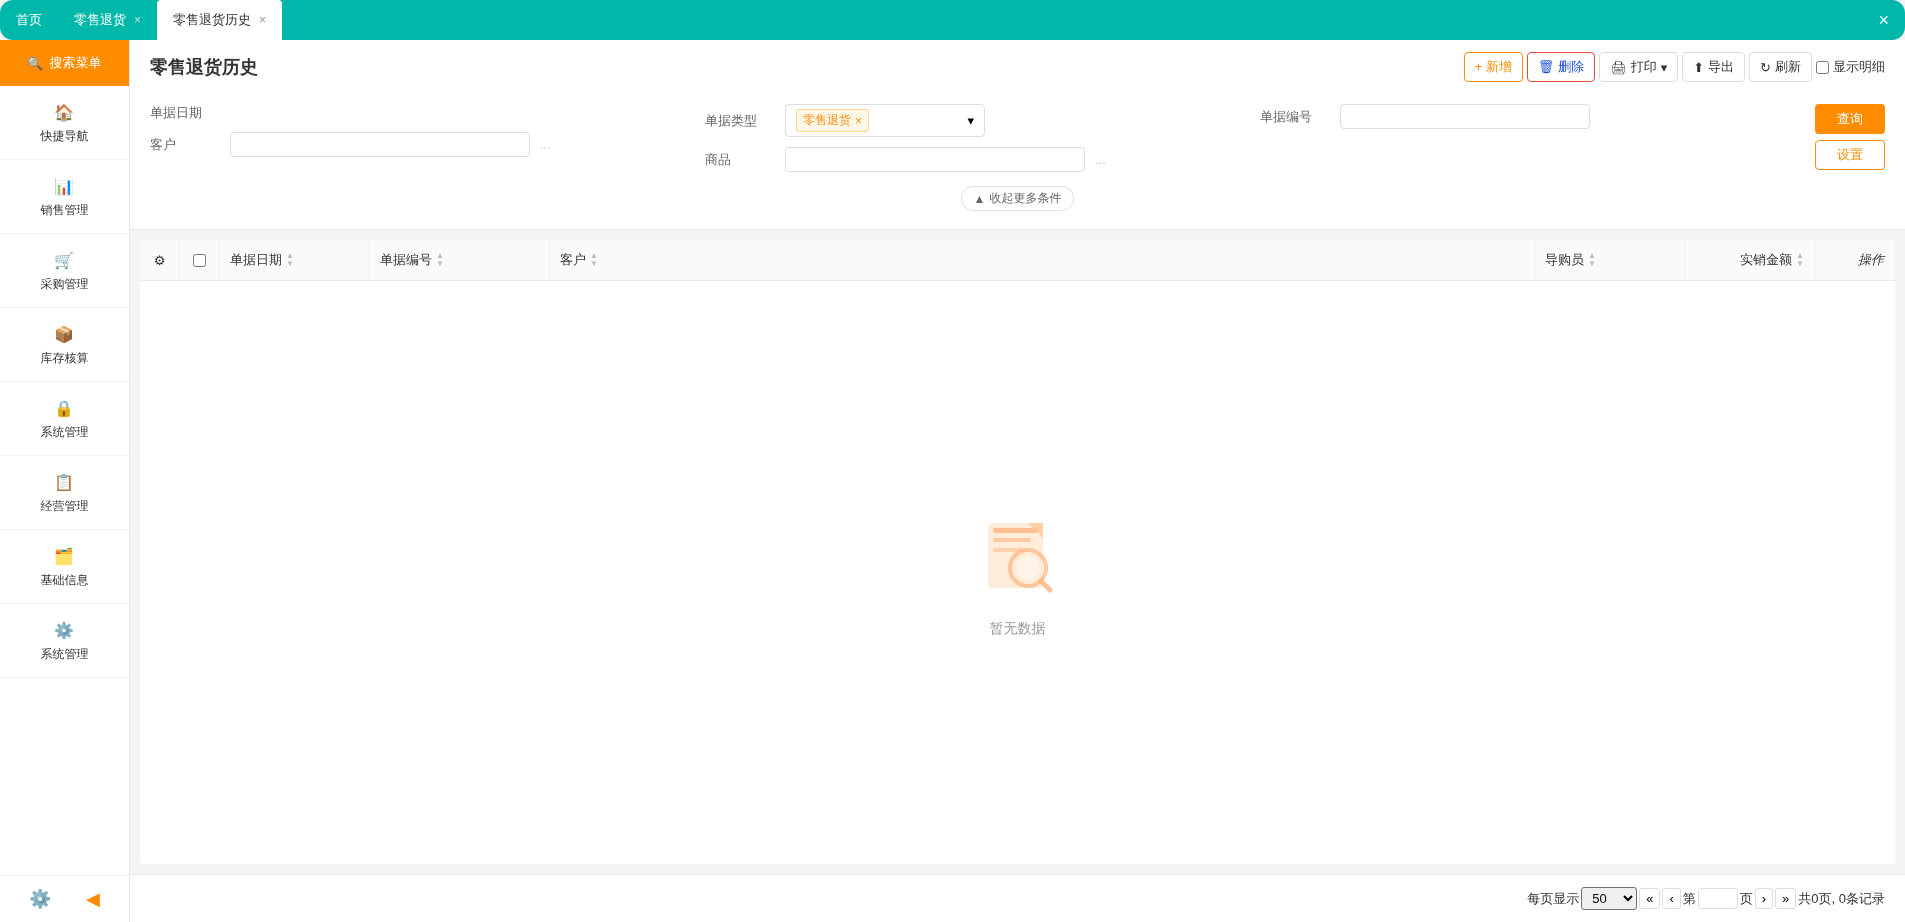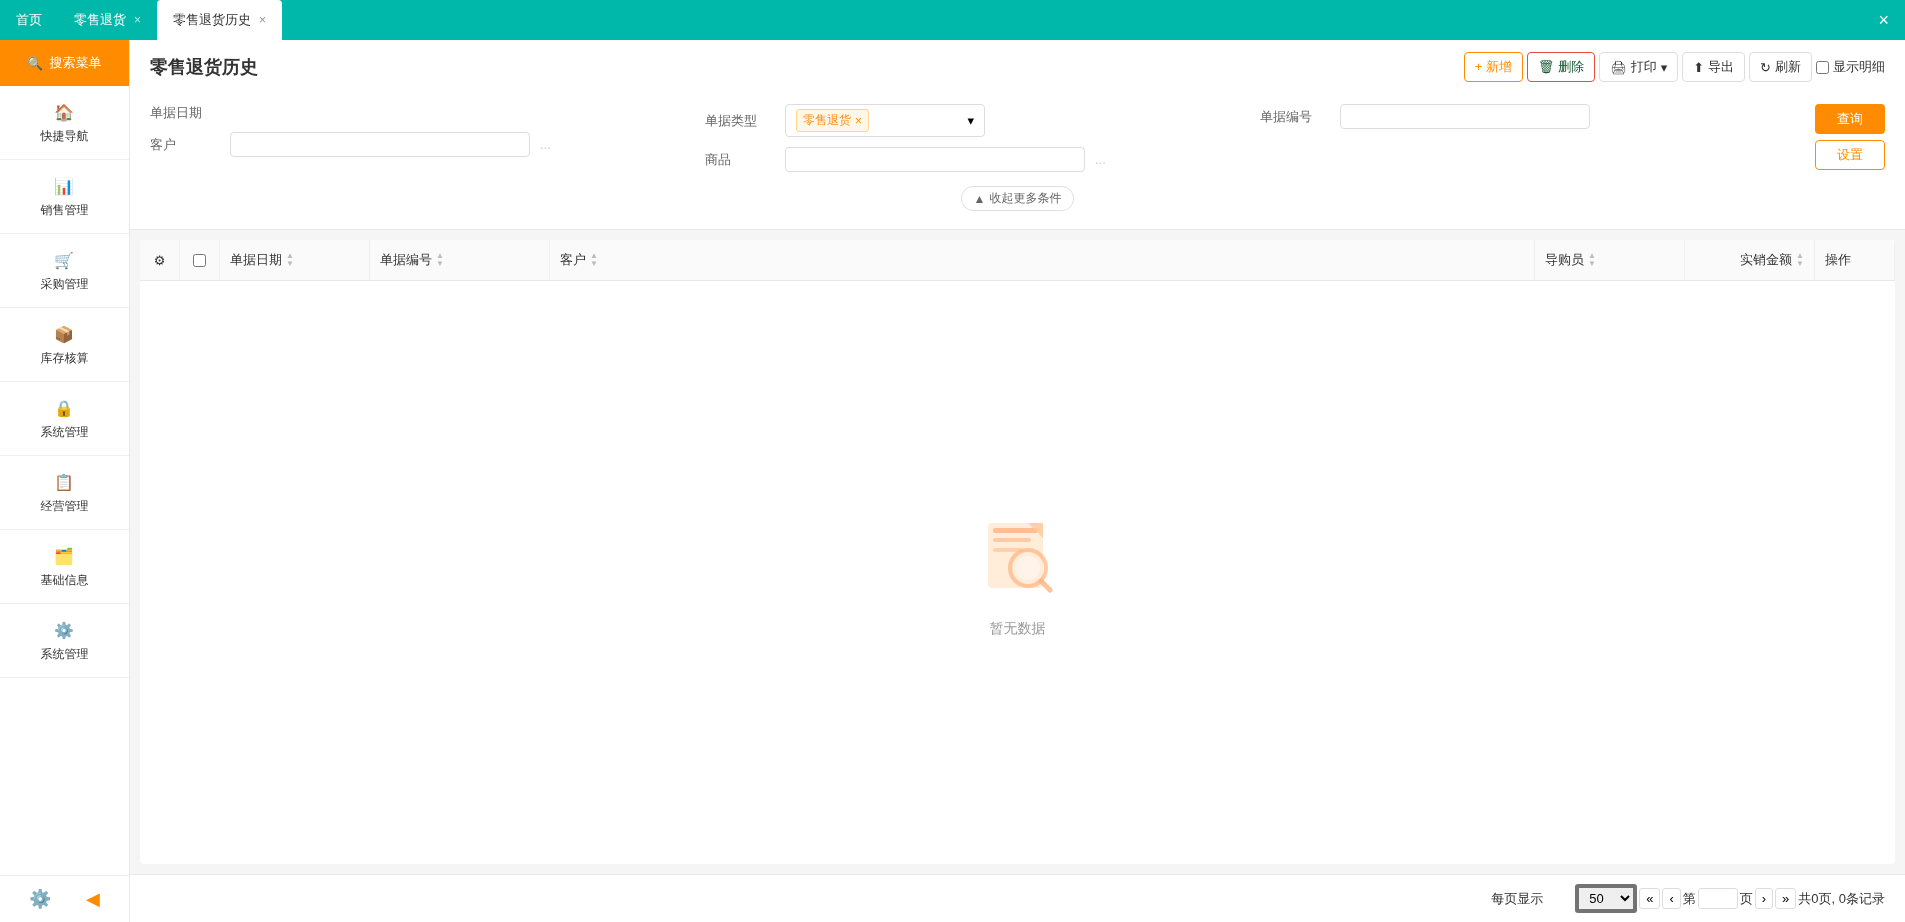--- a/index.html
+++ b/index.html
@@ -6,20 +6,21 @@
     body { width: 1905px; height: 922px; overflow: hidden; background: #f5f5f5; display: flex; flex-direction: column; }
 
     
     .top-bar {
       height: 40px;
       background: #00b8a9;
       display: flex;
       align-items: center;
       padding-left: 0;
       flex-shrink: 0;
+      border-radius: 13px;
     }
     .tab-item {
       height: 40px;
       display: flex;
       align-items: center;
       padding: 0 16px;
       font-size: 13px;
       color: #fff;
       cursor: pointer;
       position: relative;
@@ -148,21 +149,21 @@
       border-radius: 4px;
       background: #fff;
       font-size: 13px;
       color: #333;
       cursor: pointer;
     }
     .toolbar-btn.new-btn {
       color: #ff8c00;
       border-color: #ff8c00;
     }
-    .toolbar-btn.del-btn { color: #14532d; border-color: #e74c3c; }
+    .toolbar-btn.del-btn { color: #1d4ed8; border-color: #e74c3c; }
     .display-checkbox {
       display: flex;
       align-items: center;
       gap: 4px;
       font-size: 13px;
       color: #333;
     }
 
     
     .filter-area {
@@ -313,21 +314,21 @@
       white-space: nowrap;
       gap: 4px;
     }
     .th-cell.settings { width: 40px; justify-content: center; }
     .th-cell.checkbox { width: 40px; justify-content: center; }
     .th-cell.date { width: 150px; }
     .th-cell.doc-no { width: 180px; }
     .th-cell.customer { flex: 1; }
     .th-cell.guide { width: 150px; }
     .th-cell.amount { width: 130px; justify-content: flex-end; margin-left: auto; }
-    .th-cell.action { width: 80px; justify-content: flex-start; }
+    .th-cell.action { width: 80px; justify-content: flex-end; font-style: italic; }
     .sort-icons { display: flex; flex-direction: column; font-size: 8px; color: #bbb; line-height: 1; }
 
     
     .empty-state {
       flex: 1;
       display: flex;
       flex-direction: column;
       align-items: center;
       justify-content: center;
       color: #999;
@@ -347,25 +348,24 @@
       display: flex;
       align-items: center;
       justify-content: flex-end;
       padding: 0 20px;
       gap: 2px;
       font-size: 13px;
       color: #333;
       flex-shrink: 0;
     }
     .page-size-select {
-      border: 4px solid #737373;
+      border: 1px solid #737373;
       border-radius: 3px;
       padding: 2px 6px;
       font-size: 13px;
-      margin-left: 30px;
     }
     .page-nav-btn {
       border: 1px solid #ddd;
       background: #fff;
       padding: 2px 6px;
       border-radius: 3px;
       cursor: pointer;
       font-size: 13px;
     }
     .page-input {

